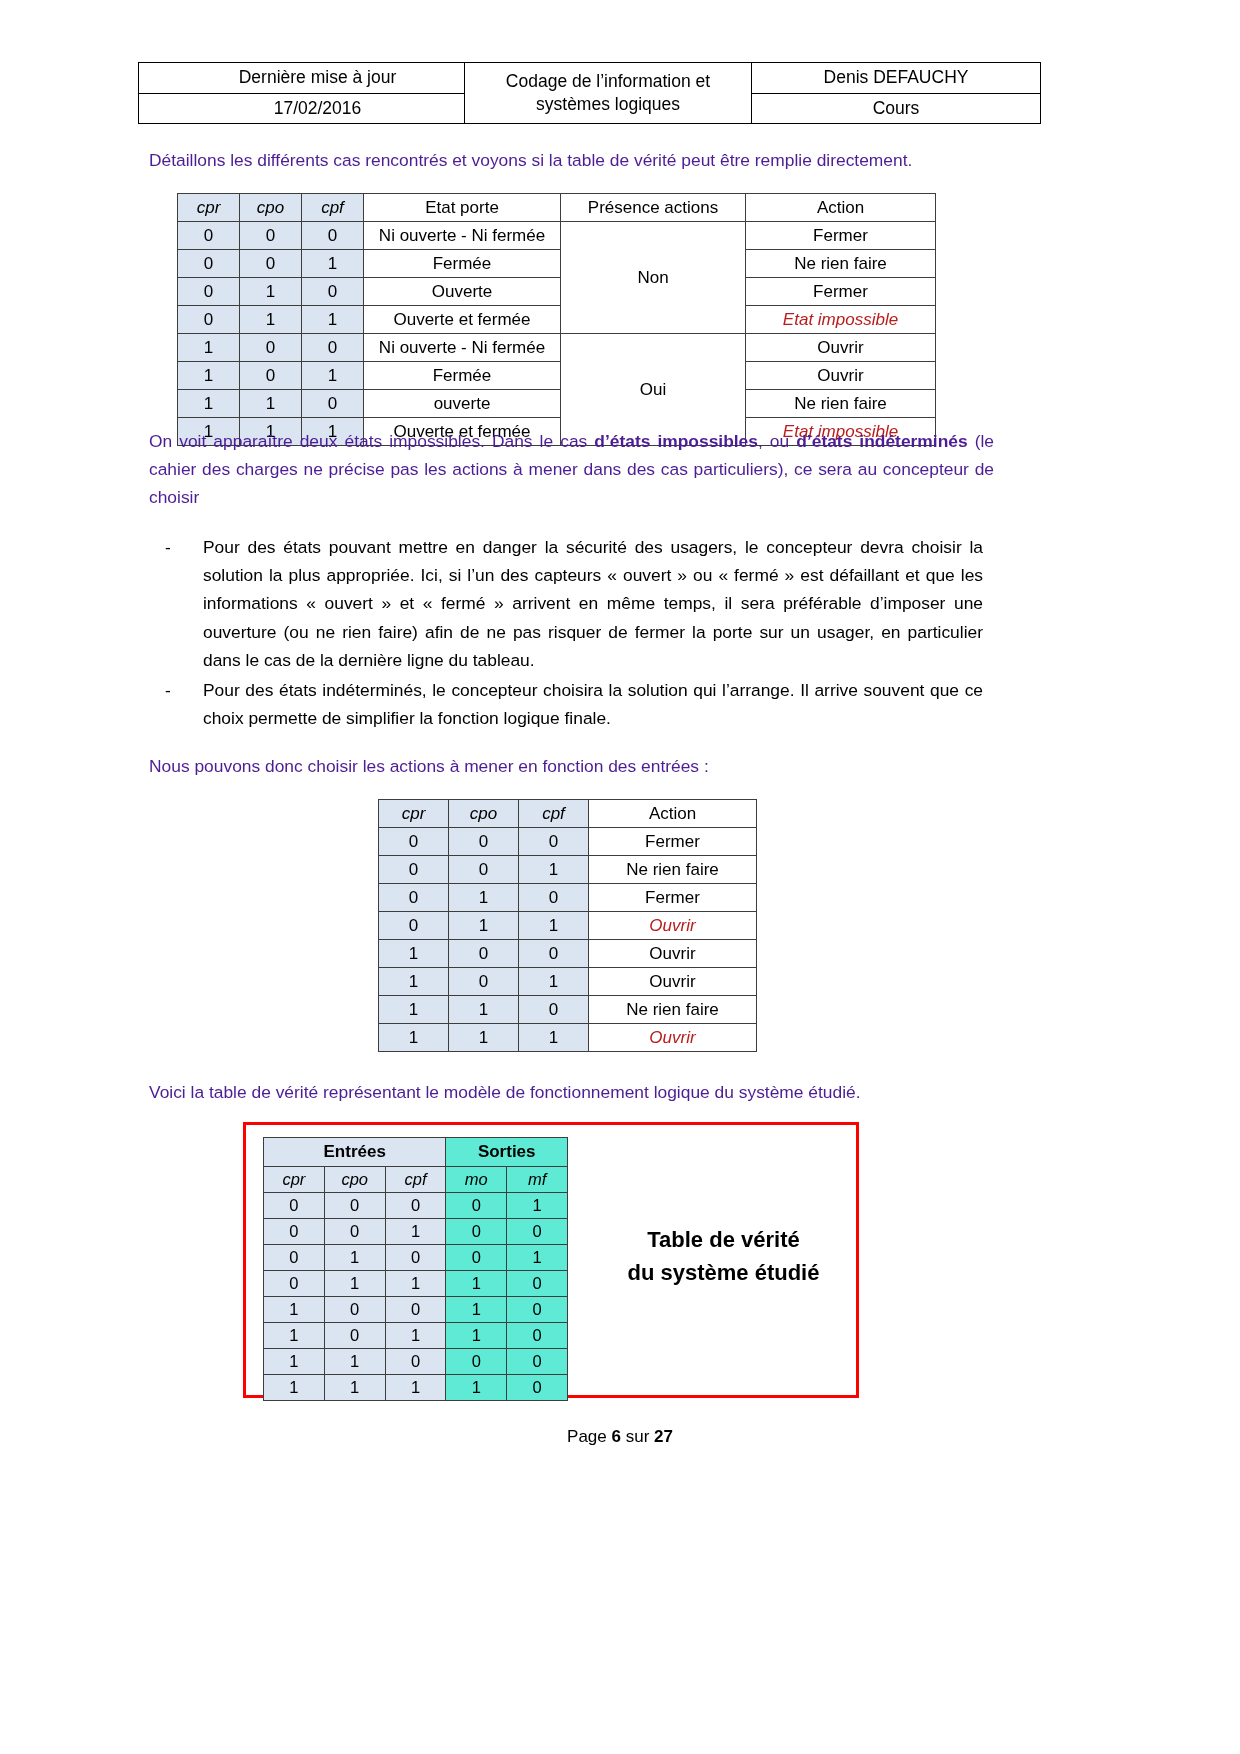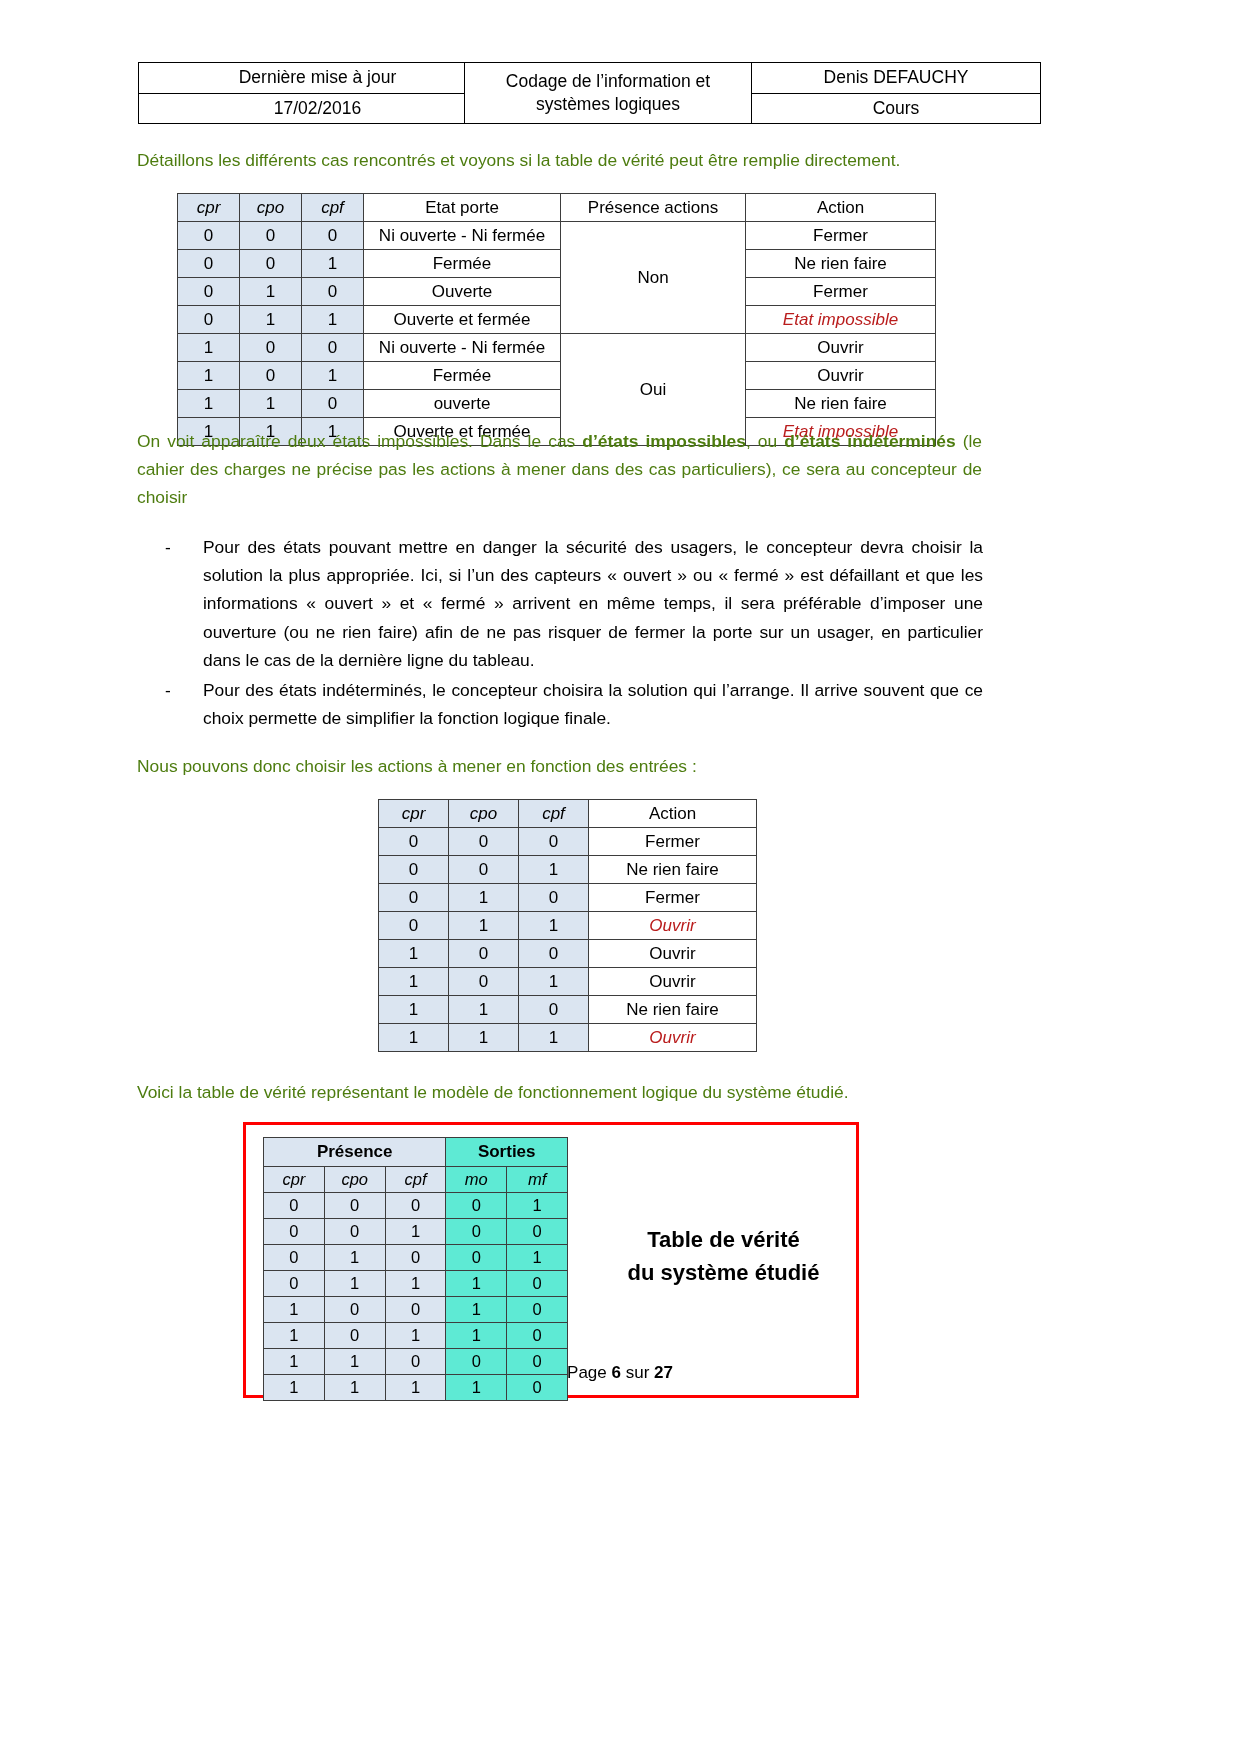--- a/index.html
+++ b/index.html
@@ -48,21 +48,22 @@
   .hdr .c1 { width: 285px; padding-left: 36px; }
   .hdr .c2 { width: 278px; }
   .hdr .c3 { width: 280px; }
 
   
   .para {
     position: absolute;
     font-size: 17.4px;
     line-height: 1.62;
     text-align: justify;
-    color: #4d7c0f;
+    color: #4c1d95;
+    margin-left: 12px;
   }
   .para b { font-weight: bold; }
 
   
   table.dt {
     border-collapse: collapse;
     table-layout: fixed;
   }
   table.dt td, table.dt th {
     border: 1px solid #3d3d3d;
@@ -127,21 +128,21 @@
     text-align: center;
     font-size: 22px;
     font-weight: bold;
     line-height: 1.5;
   }
 
   
   .footer {
     position: absolute;
     left: 0;
-    top: 1363px;
+    top: 1427px;
     width: 1240px;
     text-align: center;
     font-size: 17px;
   }
   .footer b { font-weight: bold; }
 
   
   .bullet-row {
     position: absolute;
     display: flex;
@@ -334,21 +335,21 @@
       </table>
   </div>
 
   <div class="para" style="left:137px; top:1078px; width:845px;">Voici la table de vérité représentant le modèle de fonctionnement logique du système étudié.</div>
 
   <div class="redbox">
     <div class="t3wrap">
       <table class="t3 dt">
         <tbody>
             <tr>
-          <td class="grp bluecell" colspan="3">Présence</td>
+          <td class="grp bluecell" colspan="3">Entrées</td>
           <td class="grp orangecell" colspan="2">Sorties</td>
         </tr>
         <tr>
           <td class="w-c bluecell var">cpr</td>
           <td class="w-c bluecell var">cpo</td>
           <td class="w-c bluecell var">cpf</td>
           <td class="w-c orangecell var">mo</td>
           <td class="w-c orangecell var">mf</td>
         </tr>
         <tr>

